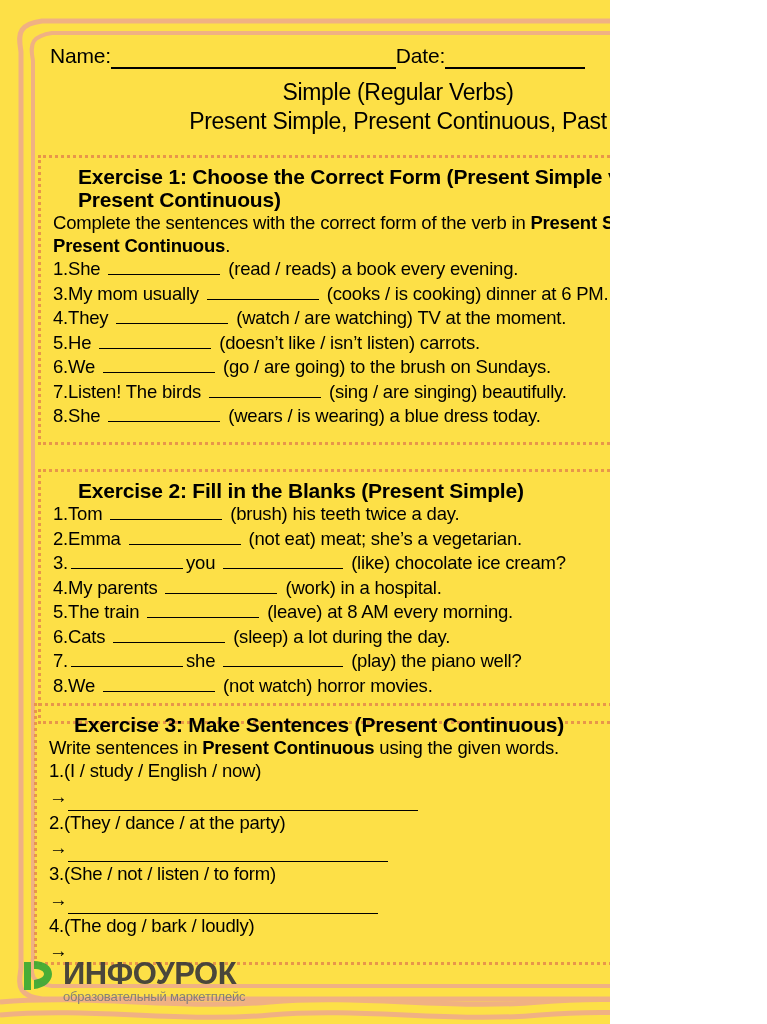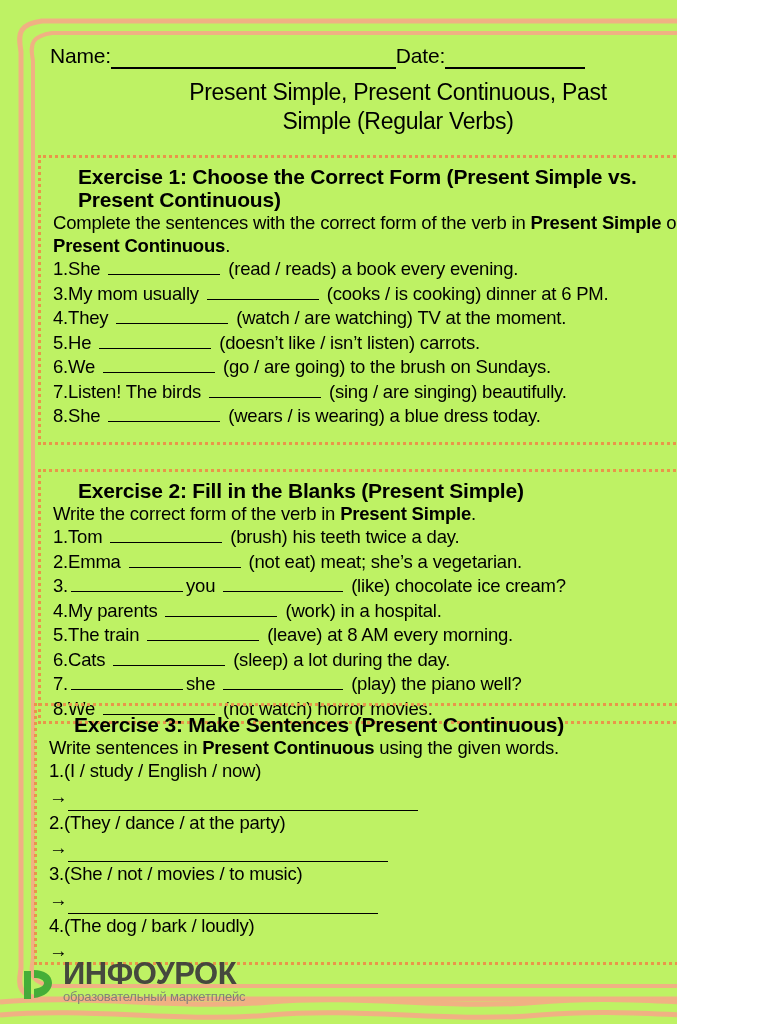--- a/index.html
+++ b/index.html
@@ -2,23 +2,23 @@
 <html><head>
 <meta charset="utf-8">
 <style>
   html, body {
     margin: 0;
     padding: 0;
     background: #ffffff;
   }
   .page {
     position: relative;
-    width: 677px;
+    width: 610px;
     height: 1024px;
-    background: #bef264;
+    background: #fde047;
     overflow: hidden;
     font-family: "Liberation Sans", sans-serif;
     color: #000000;
   }
 
   
   .frame-svg {
     position: absolute;
     left: 0; top: 0;
     width: 767px; height: 1024px;
@@ -123,21 +123,21 @@
     border-bottom: 1.8px solid #000;
     height: 17px;
   }
 
   
   .watermark {
     position: absolute;
     left: 22px;
     top: 958px;
     display: flex;
-    align-items: flex-end;
+    align-items: flex-start;
     opacity: 0.92;
   }
   .wm-logo {
     width: 34px;
     height: 36px;
     margin-right: 7px;
     flex: 0 0 auto;
   }
   .wm-text { line-height: 1; }
   .wm-title {
@@ -174,42 +174,41 @@
   </svg>
 
   <div class="header">
     <div class="namedate">
       <span class="nd-label">Name:</span>
       <span class="nd-rule-name"></span>
       <span class="nd-label">Date:</span>
       <span class="nd-rule-date"></span>
     </div>
     <div class="title">
+      <div>Simple (Regular Verbs)</div>
       <div>Present Simple, Present Continuous, Past</div>
-      <div>Simple (Regular Verbs)</div>
     </div>
   </div>
 
   <div class="ex-box" id="ex1-box">
     <div class="ex-title">Exercise 1: Choose the Correct Form (Present Simple vs. Present Continuous)</div>
     <div class="ex-instr"><span>Complete the sentences with the correct form of the verb in </span><b>Present Simple</b><span> or </span><b>Present Continuous</b><span>.</span></div>
     <ul class="q-list">
         <li class="q-item"><span class="q-num">1.</span><span>She </span><span class="blank blank-sm"></span><span> (read / reads) a book every evening.</span></li>
         <li class="q-item"><span class="q-num">3.</span><span>My mom usually </span><span class="blank blank-sm"></span><span> (cooks / is cooking) dinner at 6 PM.</span></li>
         <li class="q-item"><span class="q-num">4.</span><span>They </span><span class="blank blank-sm"></span><span> (watch / are watching) TV at the moment.</span></li>
         <li class="q-item"><span class="q-num">5.</span><span>He </span><span class="blank blank-sm"></span><span> (doesn’t like / isn’t listen) carrots.</span></li>
         <li class="q-item"><span class="q-num">6.</span><span>We </span><span class="blank blank-sm"></span><span> (go / are going) to the brush on Sundays.</span></li>
         <li class="q-item"><span class="q-num">7.</span><span>Listen! The birds </span><span class="blank blank-sm"></span><span> (sing / are singing) beautifully.</span></li>
         <li class="q-item"><span class="q-num">8.</span><span>She </span><span class="blank blank-sm"></span><span> (wears / is wearing) a blue dress today.</span></li>
       </ul>
   </div>
 
   <div class="ex-box" id="ex2-box">
     <div class="ex-title">Exercise 2: Fill in the Blanks (Present Simple)</div>
-    <div class="ex-instr"><span>Write the correct form of the verb in </span><b>Present Simple</b><span>.</span></div>
     <ul class="q-list">
         <li class="q-item"><span class="q-num">1.</span><span>Tom </span><span class="blank blank-sm"></span><span> (brush) his teeth twice a day.</span></li>
         <li class="q-item"><span class="q-num">2.</span><span>Emma </span><span class="blank blank-sm"></span><span> (not eat) meat; she’s a vegetarian.</span></li>
         <li class="q-item"><span class="q-num">3.</span><span class="blank blank-sm"></span><span>you </span><span class="blank blank-md"></span><span> (like) chocolate ice cream?</span></li>
         <li class="q-item"><span class="q-num">4.</span><span>My parents </span><span class="blank blank-sm"></span><span> (work) in a hospital.</span></li>
         <li class="q-item"><span class="q-num">5.</span><span>The train </span><span class="blank blank-sm"></span><span> (leave) at 8 AM every morning.</span></li>
         <li class="q-item"><span class="q-num">6.</span><span>Cats </span><span class="blank blank-sm"></span><span> (sleep) a lot during the day.</span></li>
         <li class="q-item"><span class="q-num">7.</span><span class="blank blank-sm"></span><span>she </span><span class="blank blank-md"></span><span> (play) the piano well?</span></li>
         <li class="q-item"><span class="q-num">8.</span><span>We </span><span class="blank blank-sm"></span><span> (not watch) horror movies.</span></li>
       </ul>
@@ -222,21 +221,21 @@
         <div class="q-item"><span>1.</span><span>(I / study / English / now)</span></div>
         <div class="ans-row">
           <span class="arrow">→</span>
           <span class="ans-rule" style="width: 350px;"></span>
         </div>
         <div class="q-item"><span>2.</span><span>(They / dance / at the party)</span></div>
         <div class="ans-row">
           <span class="arrow">→</span>
           <span class="ans-rule" style="width: 320px;"></span>
         </div>
-        <div class="q-item"><span>3.</span><span>(She / not / movies / to music)</span></div>
+        <div class="q-item"><span>3.</span><span>(She / not / listen / to form)</span></div>
         <div class="ans-row">
           <span class="arrow">→</span>
           <span class="ans-rule" style="width: 310px;"></span>
         </div>
         <div class="q-item"><span>4.</span><span>(The dog / bark / loudly)</span></div>
         <div class="ans-row">
           <span class="arrow">→</span>
           <span class="ans-rule" style="width: 355px;"></span>
         </div>
       </div>

